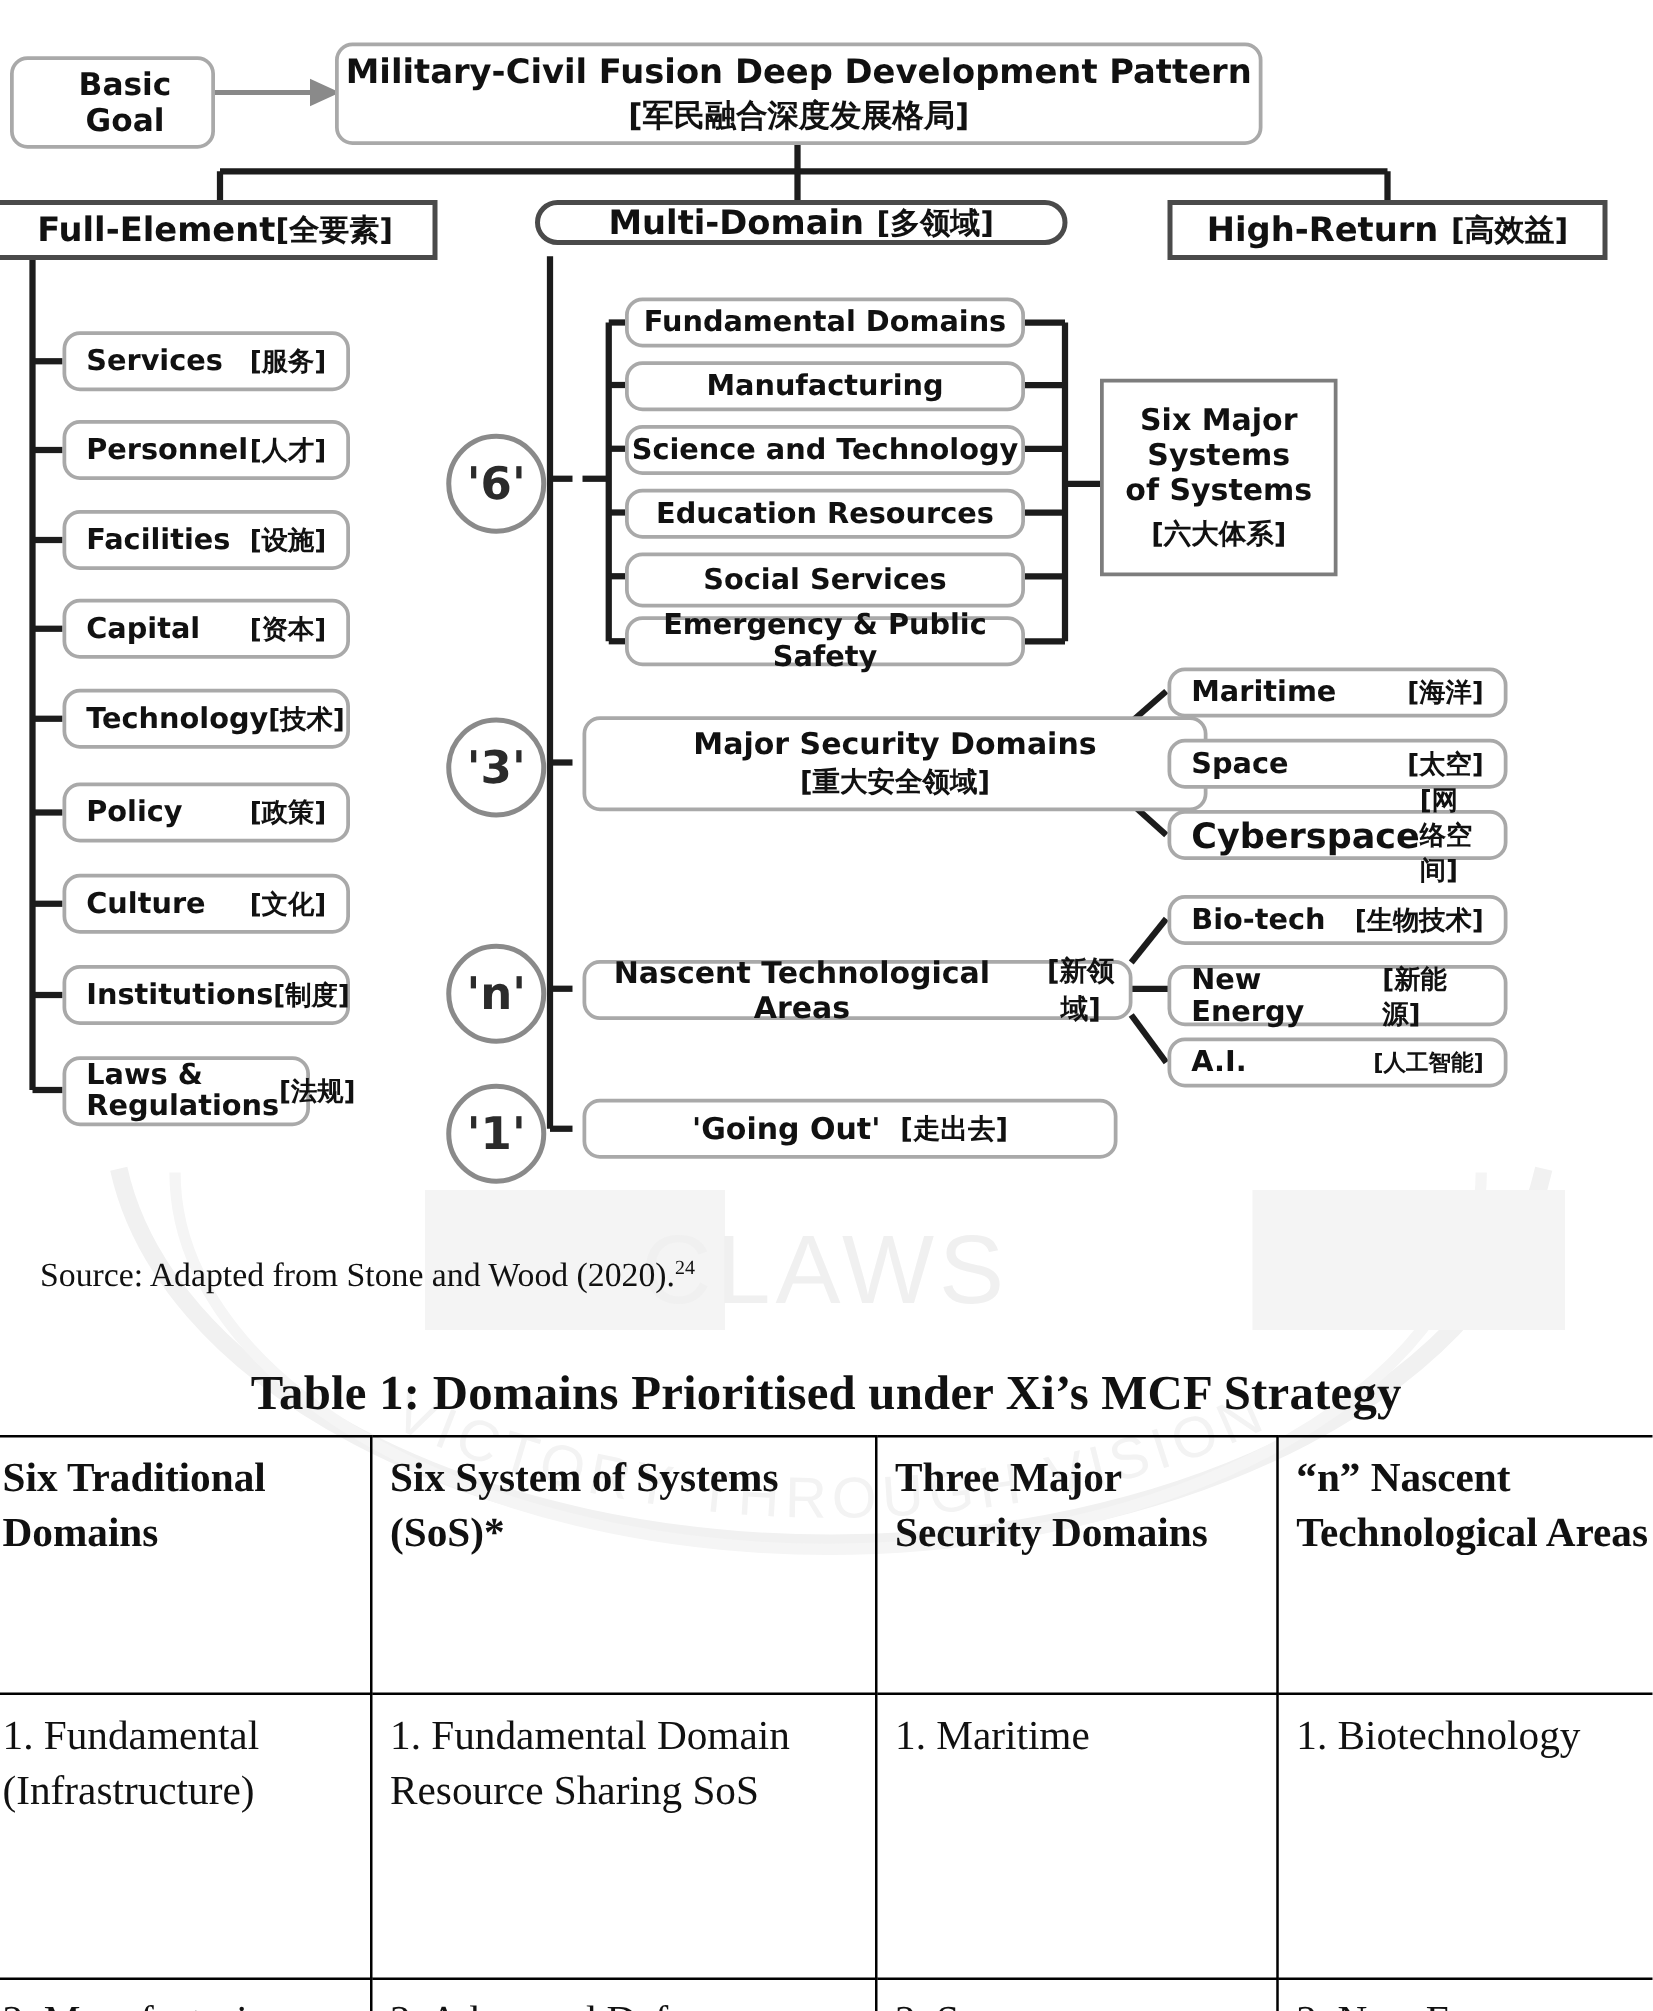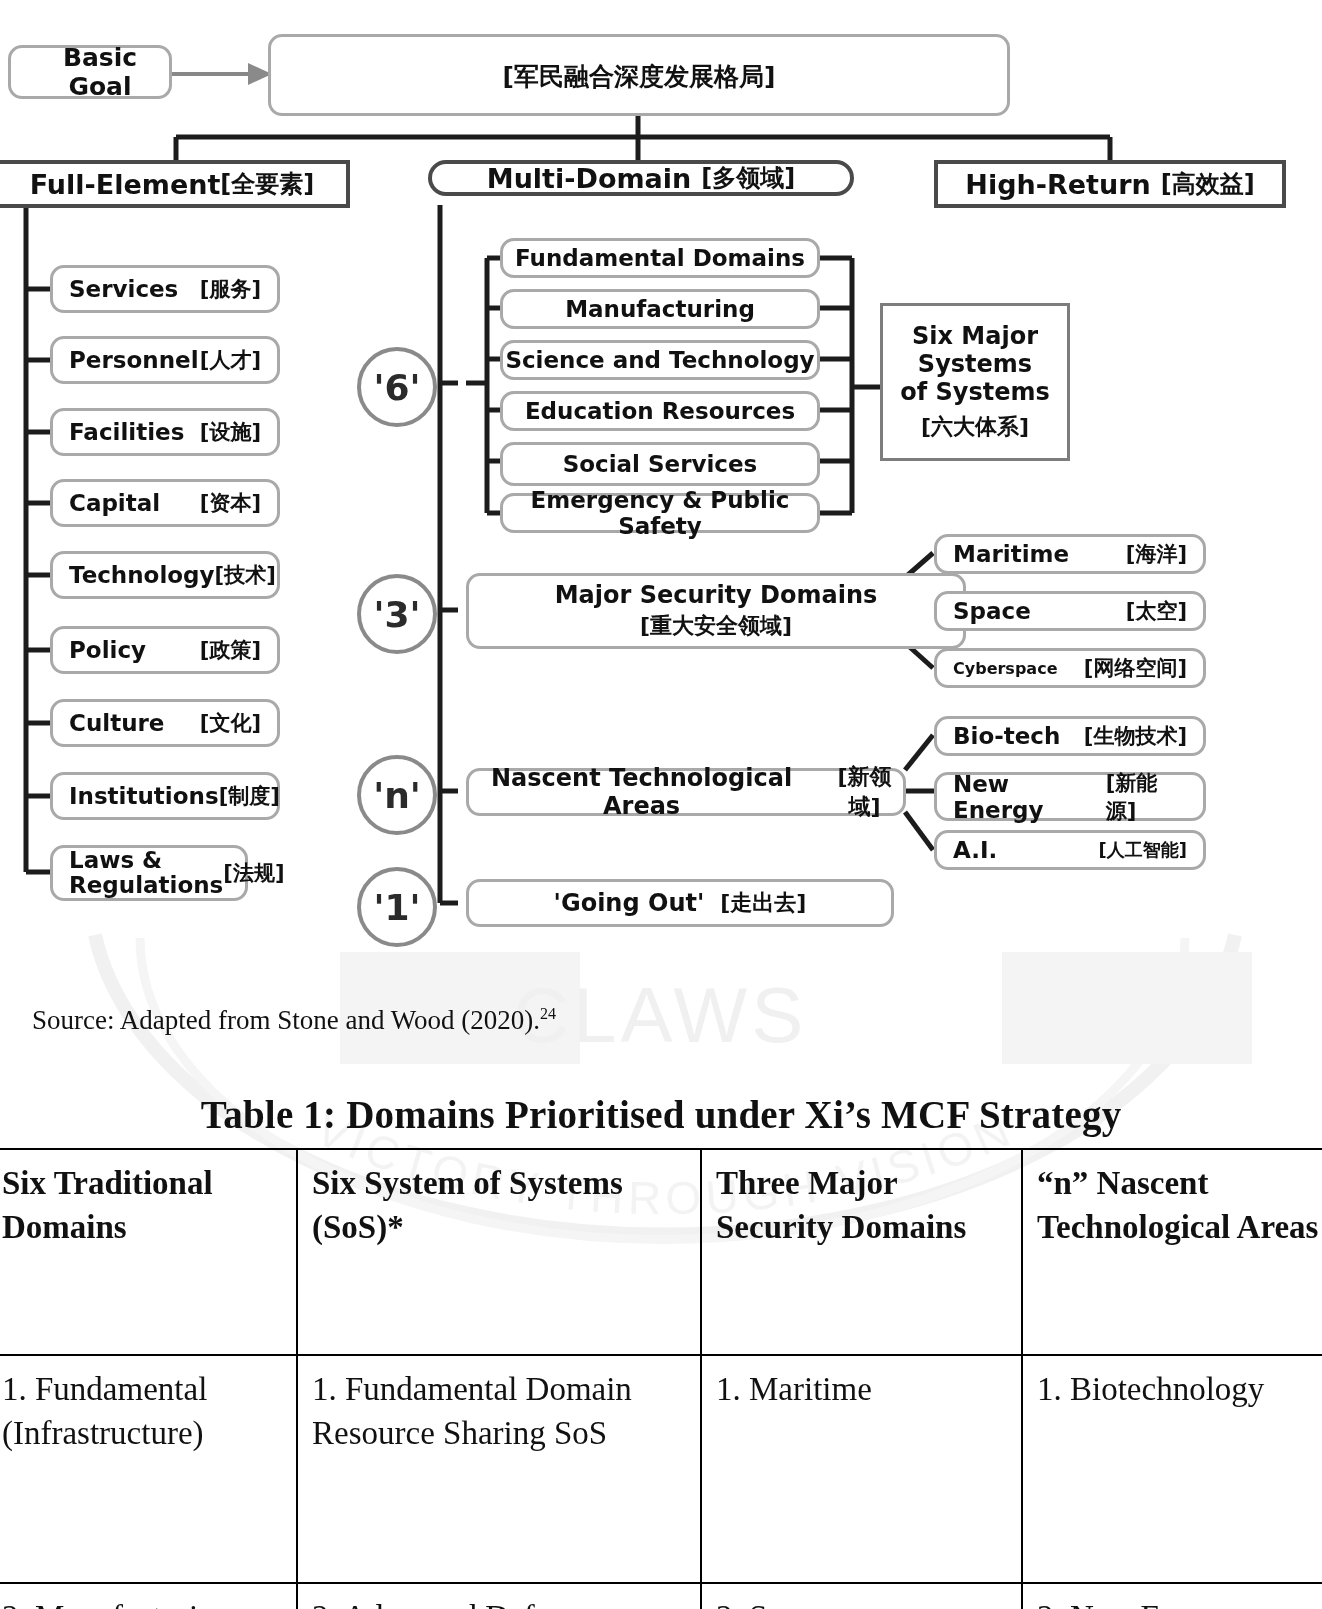--- a/index.html
+++ b/index.html
@@ -126,25 +126,26 @@
     <line x1="893" y1="632" x2="933" y2="668"></line>
 
     <line x1="905" y1="791" x2="935" y2="791"></line>
     <line x1="905" y1="770" x2="933" y2="735"></line>
     <line x1="905" y1="812" x2="933" y2="850"></line>
   </g>
 </svg>
 
 <div id="diagram">
 
-  <div class="node soft ctr" style="left:8px;top:45px;width:164px;height:54px;font-size:25px;padding-left:20px;">
+  <div class="node soft ctr" style="left:8px;top:45px;width:164px;height:74px;font-size:25px;padding-left:20px;">
     <span>Basic Goal</span>
   </div>
 
   <div class="node soft ctr" style="left:268px;top:34px;width:742px;height:82px;flex-direction:column;">
+    <span class="en" style="font-size:27px;">Military-Civil Fusion Deep Development Pattern</span>
     <span class="cn" style="font-size:25px;margin-top:3px;">[军民融合深度发展格局]</span>
   </div>
 
   <div class="node hard ctr" style="left:-6px;top:160px;width:356px;height:48px;">
     <span class="en" style="font-size:27px;">Full-Element</span>
     <span class="cn" style="font-size:24px;">[全要素]</span>
   </div>
   <div class="node hard ctr" style="left:428px;top:160px;width:426px;height:36px;border-radius:18px;">
     <span class="en" style="font-size:27px;">Multi-Domain</span>
     <span class="cn" style="font-size:24px;margin-left:10px;">[多领域]</span>
@@ -237,21 +238,21 @@
   </div>
   <div class="node soft sb pad" style="left:934px;top:534px;width:272px;height:40px;">
     <span style="font-size:23px;">Maritime</span>
     <span style="font-size:21px;">[海洋]</span>
   </div>
   <div class="node soft sb pad" style="left:934px;top:591px;width:272px;height:40px;">
     <span style="font-size:23px;">Space</span>
     <span style="font-size:21px;">[太空]</span>
   </div>
   <div class="node soft sb pad" style="left:934px;top:648px;width:272px;height:40px;">
-    <span style="font-size:16px;">Cyberspace</span>
+    <span style="font-size:28px;">Cyberspace</span>
     <span style="font-size:21px;">[网络空间]</span>
   </div>
 
   <div class="node soft ctr" style="left:466px;top:768px;width:440px;height:48px;">
     <span style="font-size:24px;">Nascent Technological Areas</span>
     <span style="font-size:22px;margin-left:12px;">[新领域]</span>
   </div>
   <div class="node soft sb pad" style="left:934px;top:716px;width:272px;height:40px;">
     <span style="font-size:23px;">Bio-tech</span>
     <span style="font-size:21px;">[生物技术]</span>

